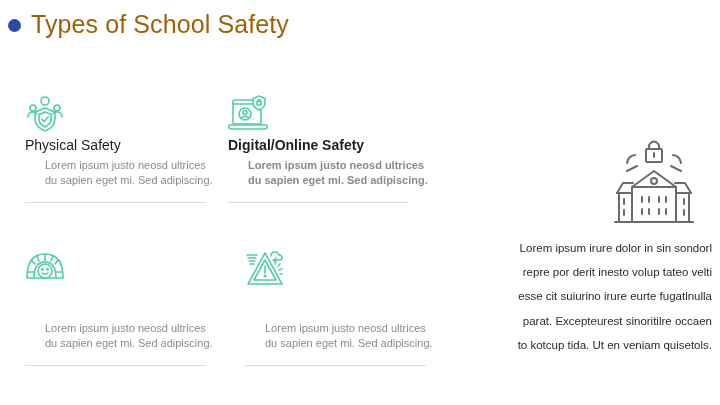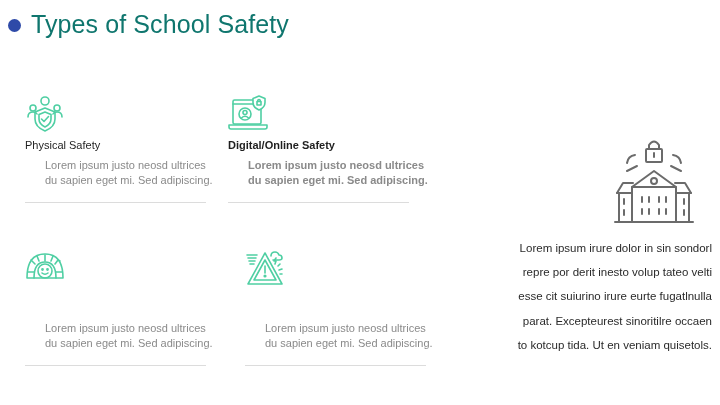--- a/index.html
+++ b/index.html
@@ -1,26 +1,26 @@
 <!DOCTYPE html>
 <html><head>
 <meta charset="utf-8">
 <style>
   * { margin: 0; padding: 0; box-sizing: border-box; }
   html, body { width: 720px; height: 405px; background: #ffffff; overflow: hidden; }
   body { position: relative; font-family: "Liberation Sans", "DejaVu Sans", sans-serif; color: #222; }
 
   .header { position: absolute; left: 8px; top: 8px; display: flex; align-items: center; height: 32px; }
   .bullet { width: 13px; height: 13px; border-radius: 50%; background: #2e4aa8; margin-right: 10px; margin-top: 2px; }
-  .title { font-size: 25px; font-weight: 400; color: #0f766e; letter-spacing: 0.1px; }
+  .title { font-size: 25px; font-weight: 400; color: #a16207; letter-spacing: 0.1px; }
 
   .card { position: absolute; width: 182px; }
   .card .icon { position: absolute; left: 0; top: 0; width: 40px; height: 38px; }
   .card .icon svg { width: 100%; height: 100%; }
-  .card .ctitle { position: absolute; left: 0; font-size: 11px; line-height: 16px; color: #1f1f1f; white-space: nowrap; }
+  .card .ctitle { position: absolute; left: 0; font-size: 14px; line-height: 16px; color: #1f1f1f; white-space: nowrap; }
   .card .cdesc { position: absolute; left: 0; font-size: 11px; line-height: 15px; color: #8a8a8a; white-space: nowrap; margin-left: 20px; }
   .card .divider { position: absolute; left: 0; width: 181px; height: 1px; background: #dcdcdc; }
 
   #card-physical { left: 25px; top: 95px; height: 110px; }
   #card-digital { left: 228px; top: 95px; height: 110px; font-weight: bold; }
   #card-emotional { left: 25px; top: 250px; height: 118px; }
   #card-emergency { left: 245px; top: 250px; height: 118px; }
 
   #card-physical .ctitle, #card-digital .ctitle { top: 42px; }
   #card-physical .cdesc, #card-digital .cdesc { top: 63px; }

